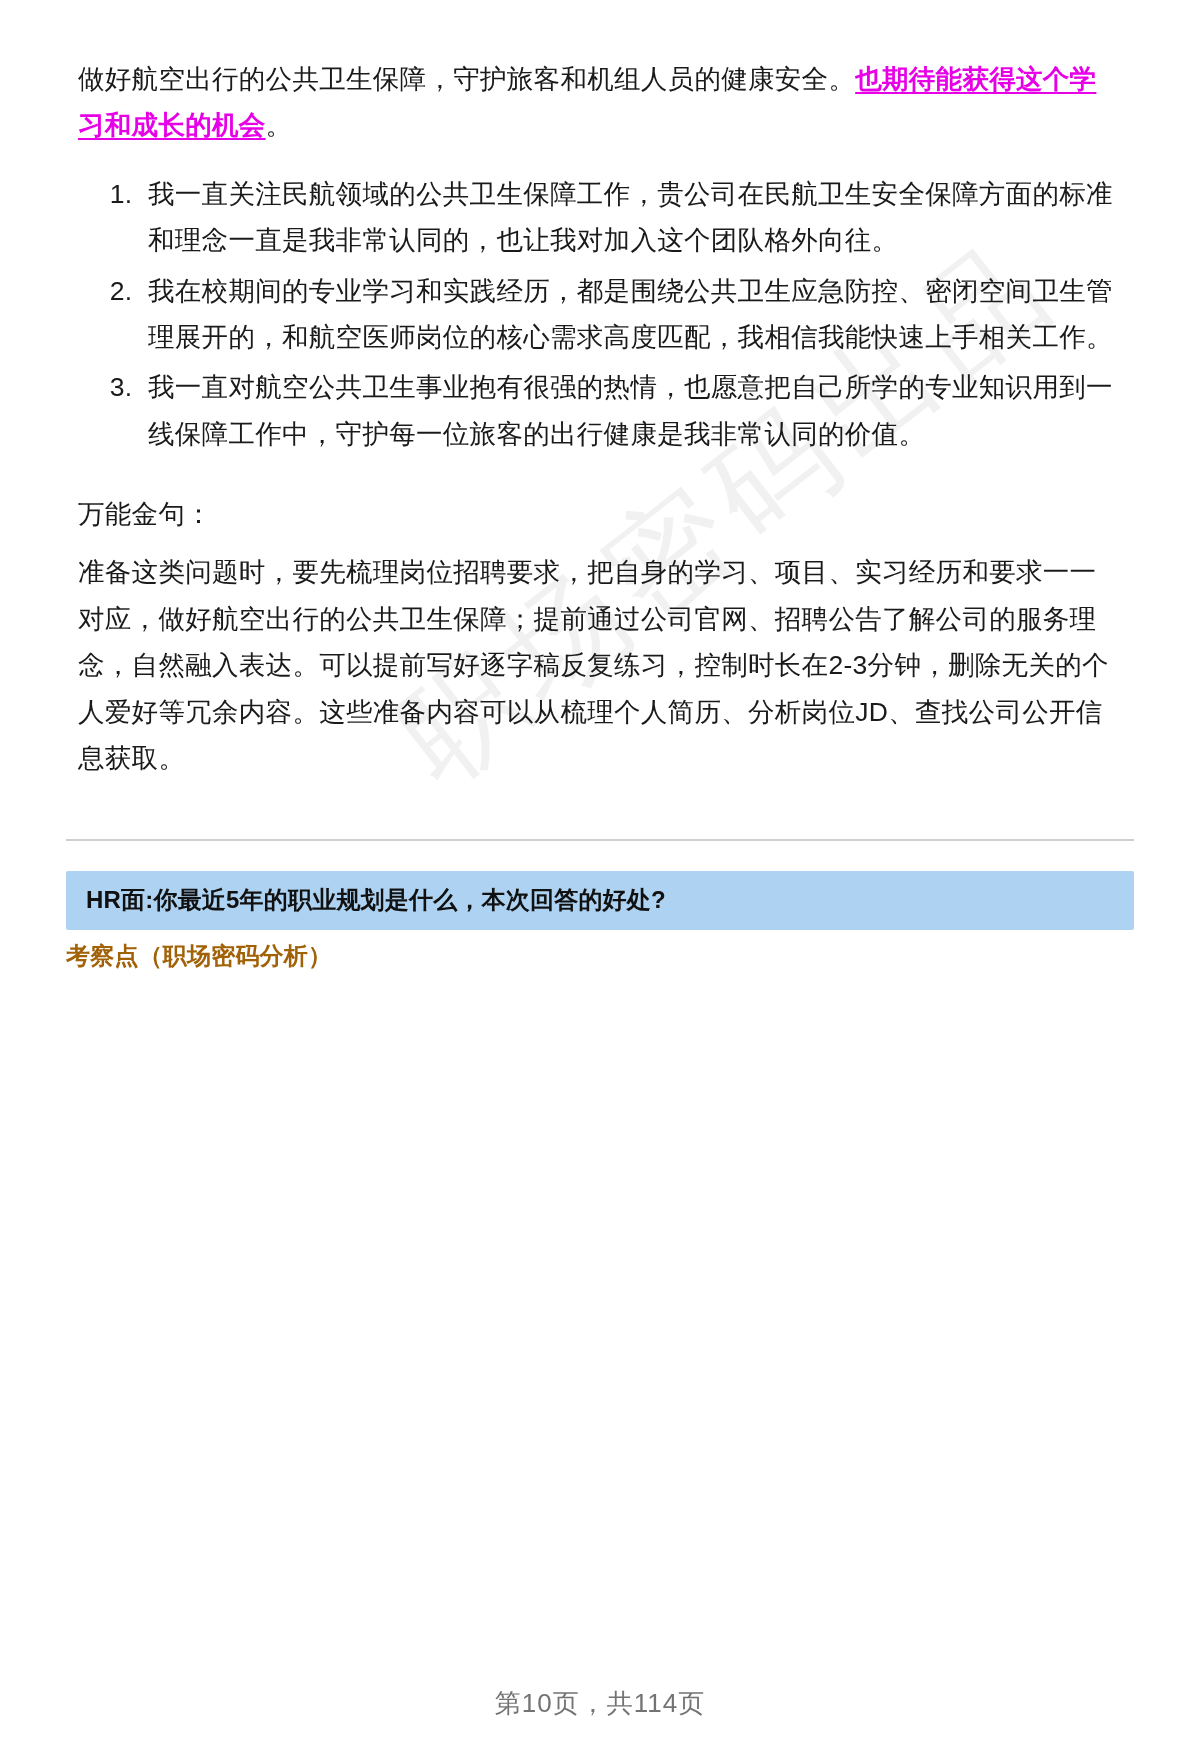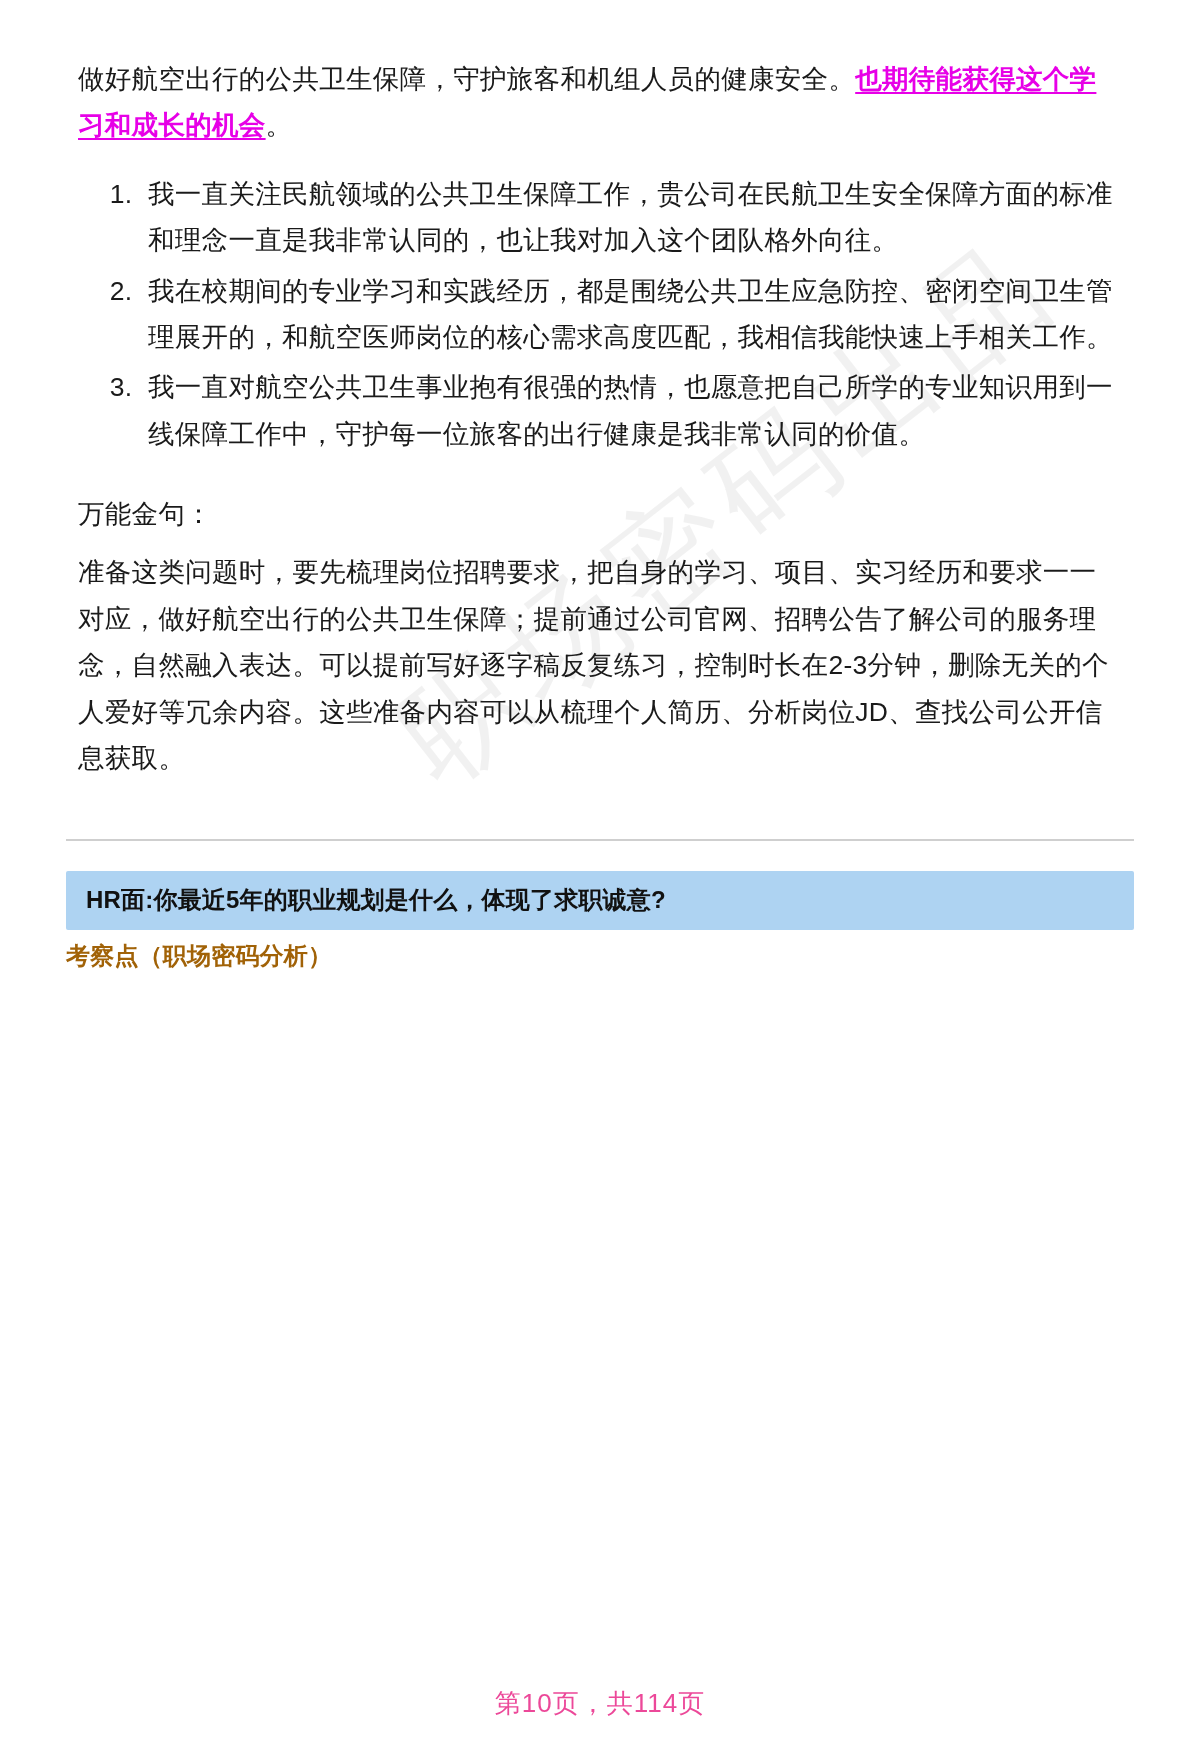--- a/index.html
+++ b/index.html
@@ -96,21 +96,21 @@
     color: #a16207;
     letter-spacing: 0.2px;
   }
   .footer {
     position: absolute;
     left: 0;
     right: 0;
     bottom: 34px;
     text-align: center;
     font-size: 26px;
-    color: #ec4899;
+    color: #737373;
     letter-spacing: 1px;
   }
 </style>
 </head>
 <body>
 
 <div class="page">
 
   <div class="watermark">职场密码出品</div>
 
@@ -128,21 +128,21 @@
     </ol>
 
     <p class="para-gap">万能金句：</p>
 
 
 
     <p class="para-tight">准备这类问题时，要先梳理岗位招聘要求，把自身的学习、项目、实习经历和要求一一对应，做好航空出行的公共卫生保障；提前通过公司官网、招聘公告了解公司的服务理念，自然融入表达。可以提前写好逐字稿反复练习，控制时长在2-3分钟，删除无关的个人爱好等冗余内容。这些准备内容可以从梳理个人简历、分析岗位JD、查找公司公开信息获取。</p>
 
     <hr class="divider">
 
-    <div class="qbar">HR面:你最近5年的职业规划是什么，体现了求职诚意?</div>
+    <div class="qbar">HR面:你最近5年的职业规划是什么，本次回答的好处?</div>
 
     <div class="subhead">考察点（职场密码分析）</div>
 
   </div>
 
   <div class="footer">第10页，共114页</div>
 
 </div>
 
 </body></html>

